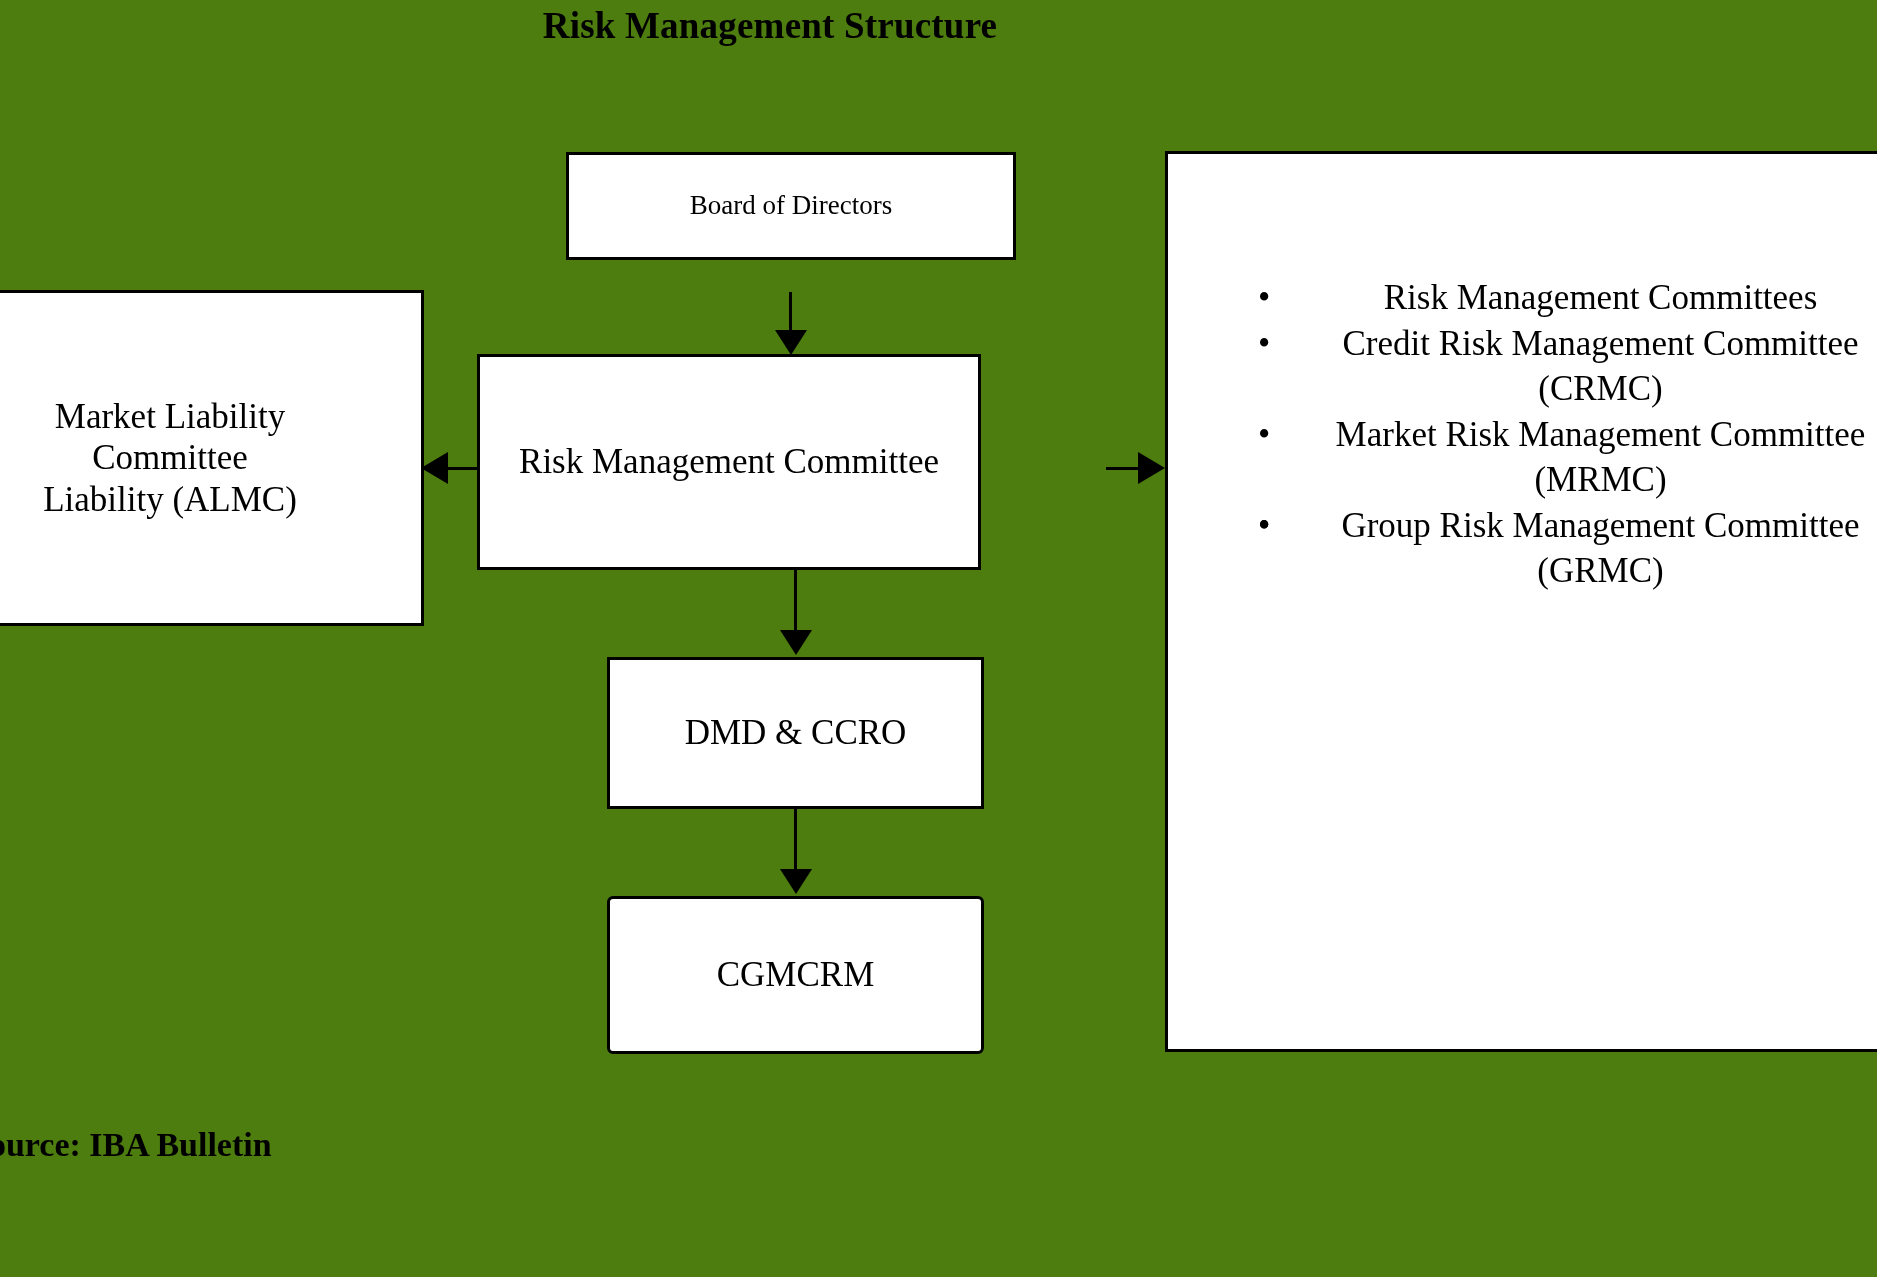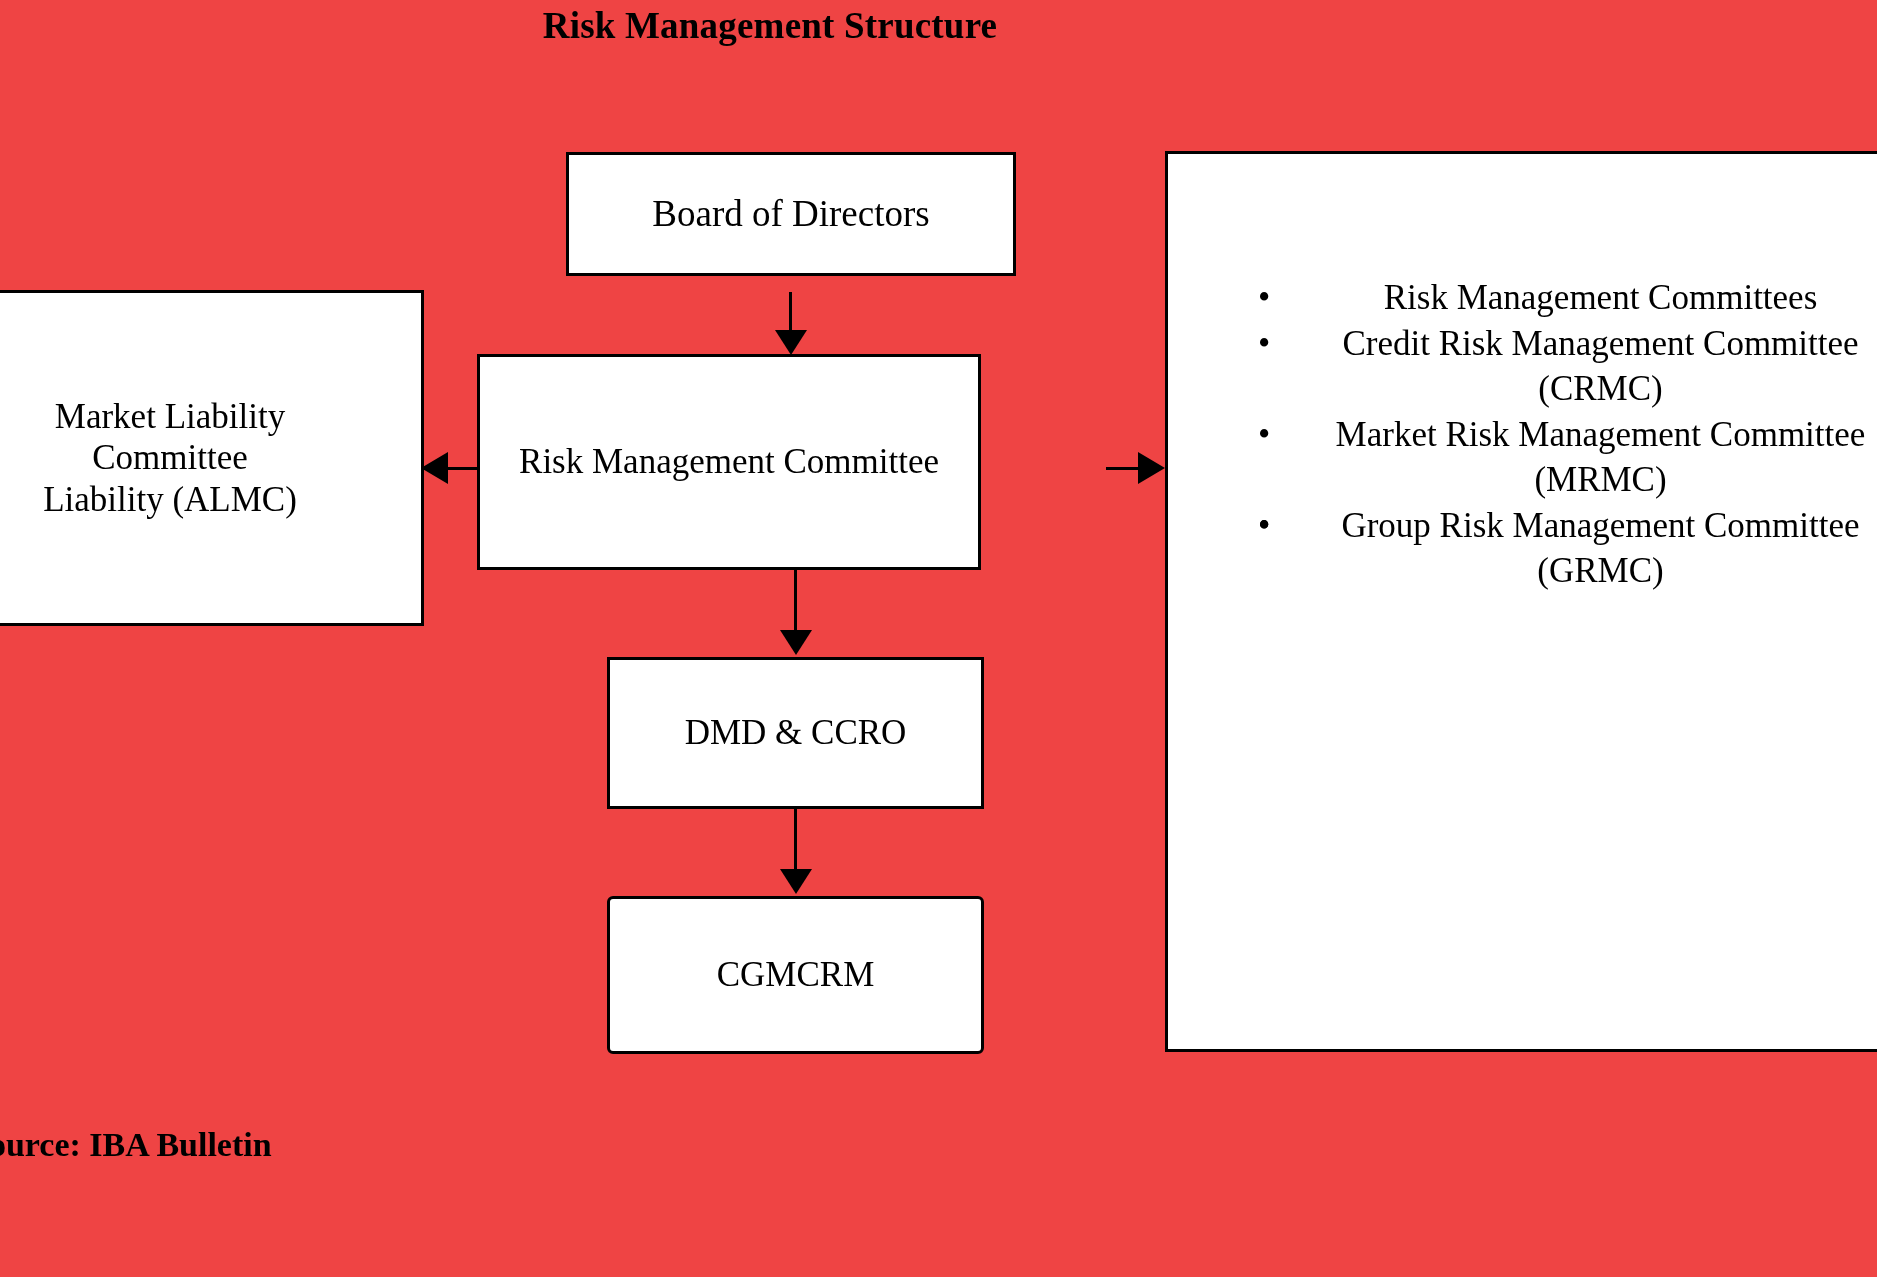--- a/index.html
+++ b/index.html
@@ -8,21 +8,21 @@
     background: #ffffff;
   }
   body {
     font-family: "Liberation Serif", "DejaVu Serif", serif;
     color: #000000;
   }
   #canvas {
     position: relative;
     width: 1877px;
     height: 1277px;
-    background: #ef4444;
+    background: #4d7c0f;
     overflow: hidden;
   }
   .title {
     position: absolute;
     left: 0;
     top: 4px;
     width: 1540px;
     text-align: center;
     font-size: 37px;
     font-weight: bold;
@@ -43,22 +43,22 @@
     display: block;
     width: 100%;
     padding: 0 6px;
     box-sizing: border-box;
   }
   
   #box-board {
     left: 566px;
     top: 152px;
     width: 450px;
-    height: 124px;
-    font-size: 37px;
+    height: 108px;
+    font-size: 27px;
     justify-content: center;
   }
   
   #box-rmcb {
     left: 477px;
     top: 354px;
     width: 504px;
     height: 216px;
     font-size: 35px;
   }

